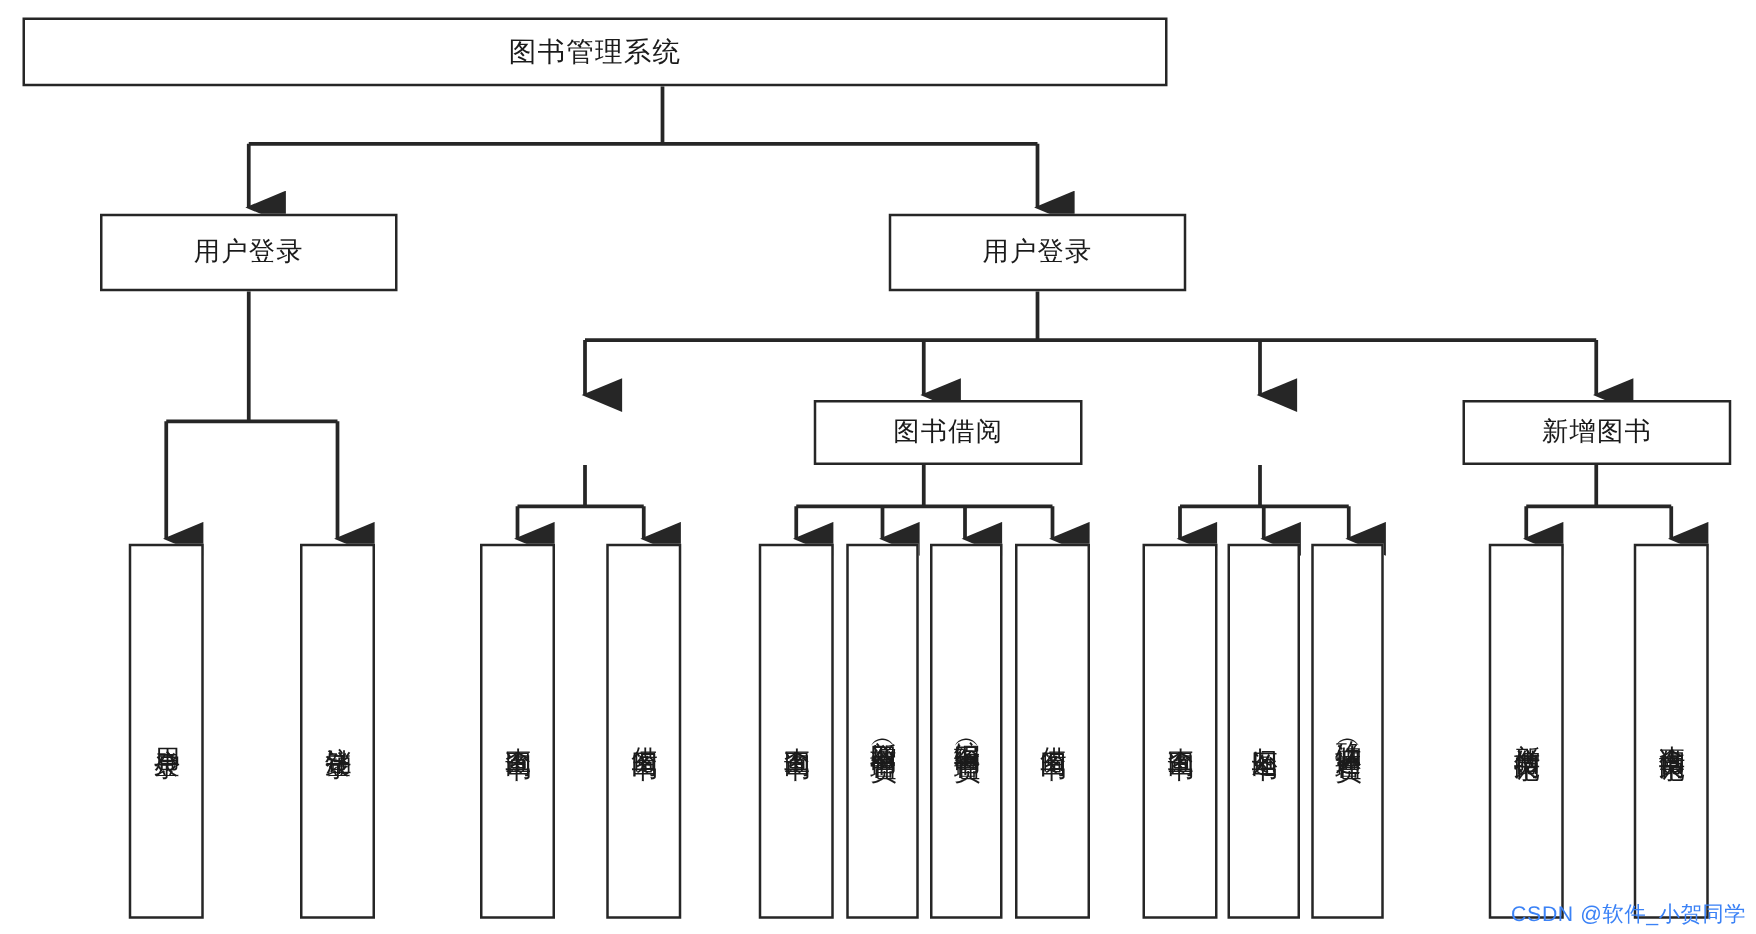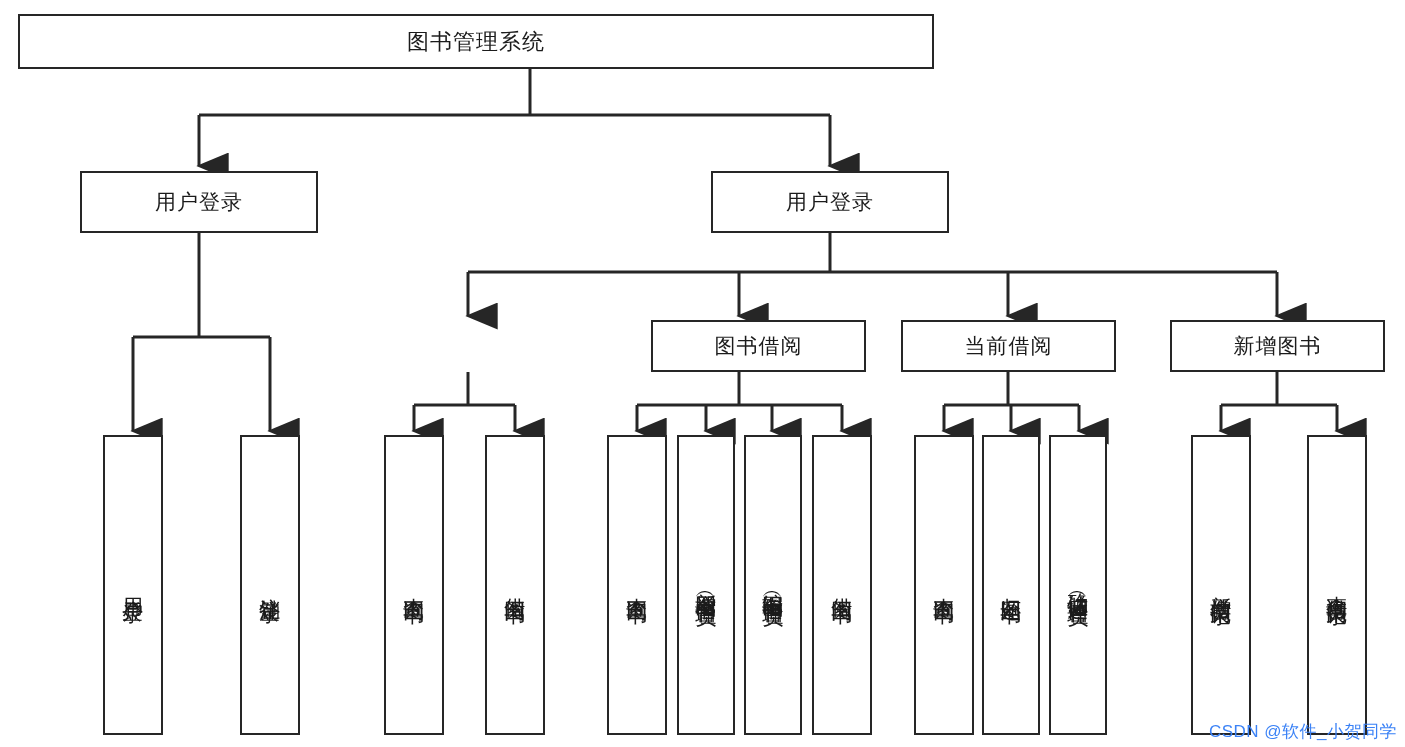--- a/index.html
+++ b/index.html
@@ -142,23 +142,20 @@
   <div class="node horiz" style="left:80px; top:171px; width:238px; height:62px;">
     <span class="label">用户登录</span>
   </div>
   <div class="node horiz" style="left:711px; top:171px; width:238px; height:62px;">
     <span class="label">用户登录</span>
   </div>
 
   <div class="node horiz" style="left:632px; top:320px; width:215px; height:52px;margin-left:19px;">
     <span class="label">图书借阅</span>
   </div>
-  <div class="node horiz" style="left:901px; top:320px; width:215px; height:52px;">
-    <span class="label">当前借阅</span>
-  </div>
   <div class="node horiz" style="left:1170px; top:320px; width:215px; height:52px;">
     <span class="label">新增图书</span>
   </div>
 
   <div class="node vert" style="left:103px; top:435px; width:60px; height:300px;">
     <span class="label">用户登录</span>
   </div>
   <div class="node vert" style="left:240px; top:435px; width:60px; height:300px;">
     <span class="label">注销登录</span>
   </div>

